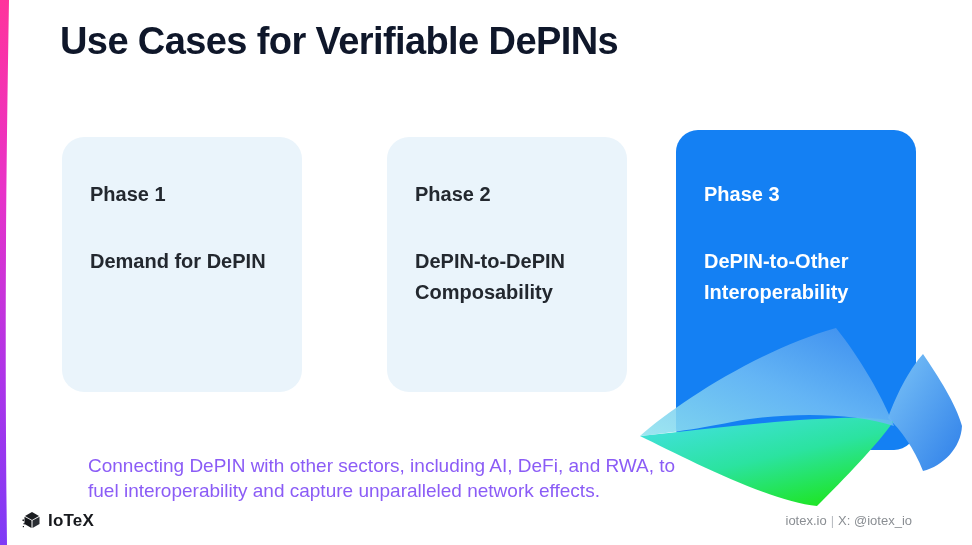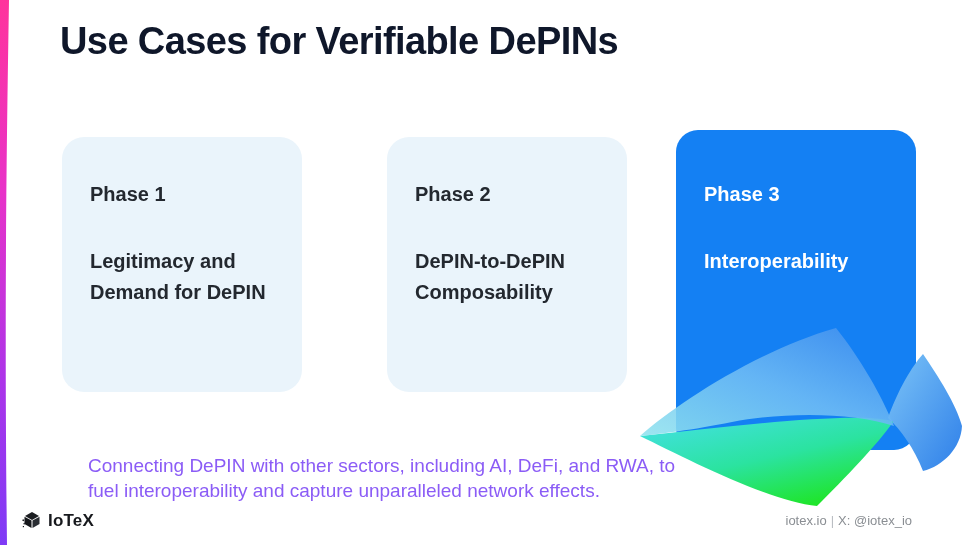--- a/index.html
+++ b/index.html
@@ -83,32 +83,32 @@
         <stop offset="1" stop-color="#7E3BF6"></stop>
       </linearGradient>
     </defs>
     <path d="M0,0 L9,0 C6,180 4.5,330 7,545 L0,545 Z" fill="url(#stripGrad)"></path>
   </svg>
 
   <h1 class="title">Use Cases for Verifiable DePINs</h1>
 
   <div class="card card-1">
     <p class="phase-label">Phase 1</p>
-    <span class="card-line">Legitimacy and</span>
     <span class="card-line">Demand for DePIN</span>
   </div>
 
   <div class="card card-2">
     <p class="phase-label">Phase 2</p>
     <span class="card-line">DePIN-to-DePIN</span>
     <span class="card-line">Composability</span>
   </div>
 
   <div class="card card-3">
     <p class="phase-label">Phase 3</p>
+    <span class="card-line">DePIN-to-Other</span>
     <span class="card-line">Interoperability</span>
   </div>
 
   <svg class="swoosh" viewBox="0 0 346 232" aria-hidden="true">
     <defs>
       <linearGradient id="sailGrad" x1="0" y1="0" x2="1" y2="1">
         <stop offset="0" stop-color="#7CC4F7"></stop>
         <stop offset="1" stop-color="#2E7FE9"></stop>
       </linearGradient>
       <linearGradient id="greenGrad" x1="0" y1="0" x2="0.65" y2="1">

